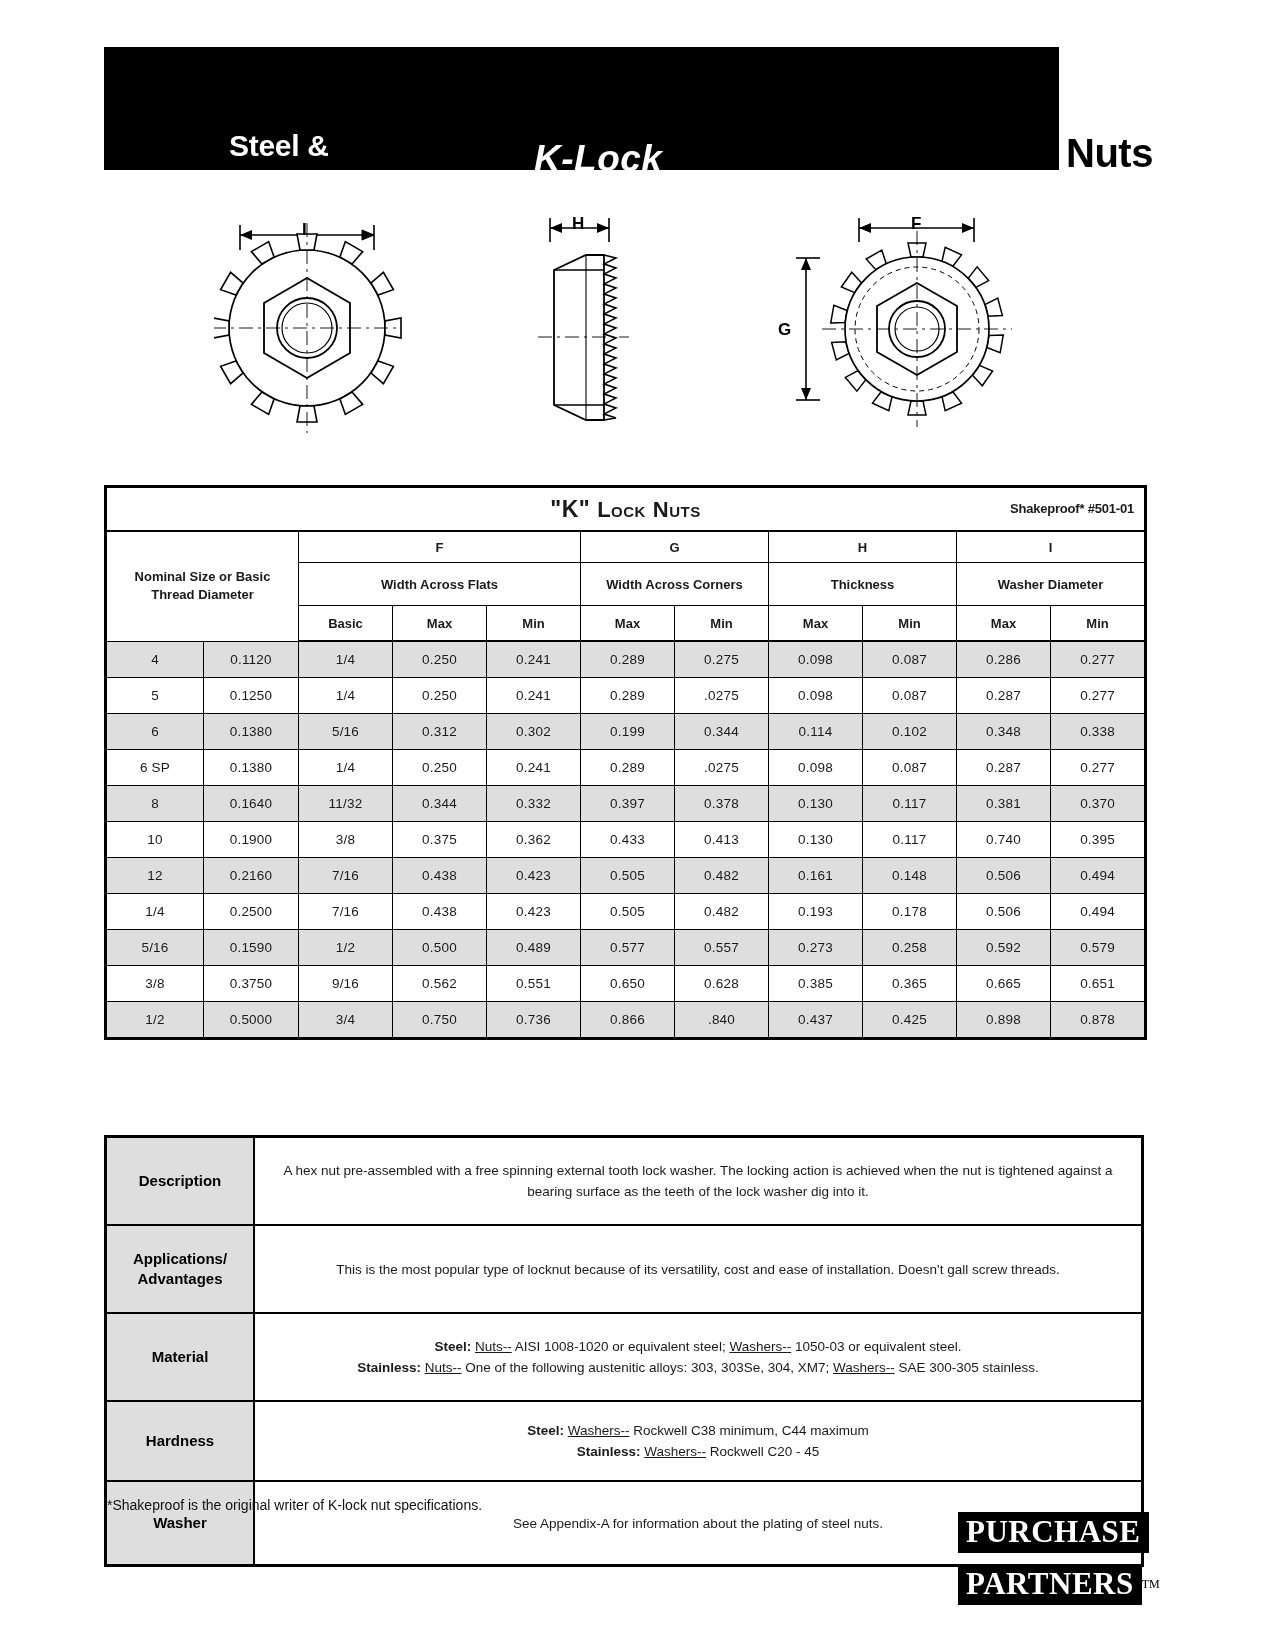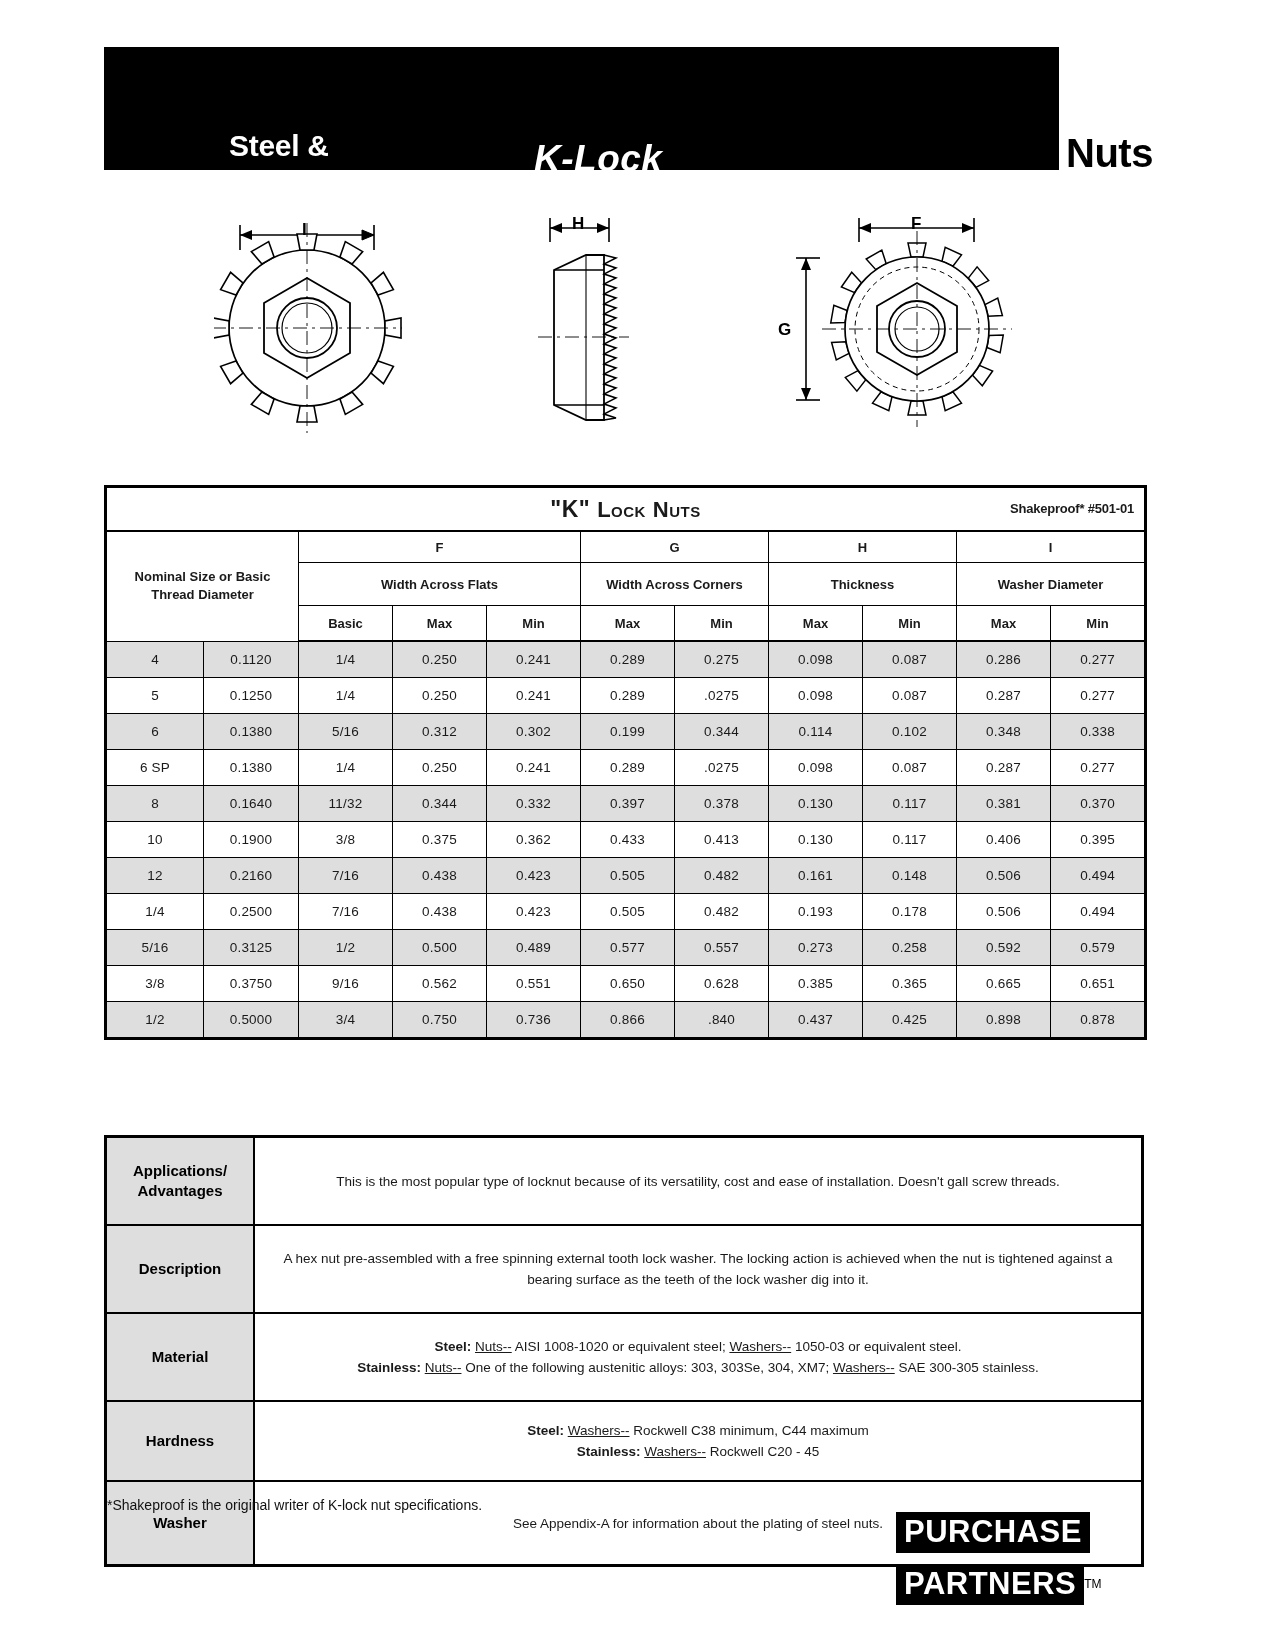--- a/index.html
+++ b/index.html
@@ -208,24 +208,25 @@
   
   .footnote {
     position: absolute;
     left: 107px;
     top: 1497px;
     font-size: 14px;
     color: #111;
   }
   .logo {
     position: absolute;
-    left: 896px;
+    left: 958px;
     top: 1512px;
     width: 235px;
     height: 95px;
+    font-family: Liberation Serif, serif;
   }
   .logo-row {
     background: #000;
     color: #fff;
     font-weight: bold;
     font-size: 31px;
     letter-spacing: 0.5px;
     padding: 3px 8px 5px 8px;
     display: inline-block;
     line-height: 33px;
@@ -530,21 +531,21 @@
           <tr class="datarow plain">
             <td>10</td>
             <td>0.1900</td>
             <td>3/8</td>
             <td>0.375</td>
             <td>0.362</td>
             <td>0.433</td>
             <td>0.413</td>
             <td>0.130</td>
             <td>0.117</td>
-            <td>0.406</td>
+            <td>0.740</td>
             <td>0.395</td>
           </tr>
           <tr class="datarow shaded">
             <td>12</td>
             <td>0.2160</td>
             <td>7/16</td>
             <td>0.438</td>
             <td>0.423</td>
             <td>0.505</td>
             <td>0.482</td>
@@ -561,21 +562,21 @@
             <td>0.423</td>
             <td>0.505</td>
             <td>0.482</td>
             <td>0.193</td>
             <td>0.178</td>
             <td>0.506</td>
             <td>0.494</td>
           </tr>
           <tr class="datarow shaded">
             <td>5/16</td>
-            <td>0.3125</td>
+            <td>0.1590</td>
             <td>1/2</td>
             <td>0.500</td>
             <td>0.489</td>
             <td>0.577</td>
             <td>0.557</td>
             <td>0.273</td>
             <td>0.258</td>
             <td>0.592</td>
             <td>0.579</td>
           </tr>
@@ -606,27 +607,27 @@
             <td>0.878</td>
           </tr>
         </tbody>
     </table>
   </div>
 
   <div class="info-wrap">
     <table class="info">
       <tbody>
           <tr>
+        <td class="info-label">Description</td>
+        <td class="info-body" style="height:66px;">A hex nut pre-assembled with a free spinning external tooth lock washer. The locking action is achieved when the nut is tightened against a bearing surface as the teeth of the lock washer dig into it.</td>
+      </tr>
+      <tr>
         <td class="info-label" style="white-space:pre-line;">Applications/
 Advantages</td>
         <td class="info-body" style="height:66px;">This is the most popular type of locknut because of its versatility, cost and ease of installation.  Doesn't gall screw threads.</td>
-      </tr>
-      <tr>
-        <td class="info-label">Description</td>
-        <td class="info-body" style="height:66px;">A hex nut pre-assembled with a free spinning external tooth lock washer. The locking action is achieved when the nut is tightened against a bearing surface as the teeth of the lock washer dig into it.</td>
       </tr>
       <tr>
         <td class="info-label">Material</td>
         <td class="info-body" style="height:66px;">
           <b>Steel:</b>
           <u>Nuts--</u><span> AISI 1008-1020 or equivalent steel; </span><u>Washers--</u><span> 1050-03 or equivalent steel.</span><br>
           <b>Stainless:</b>
           <u>Nuts--</u><span> One of the following austenitic alloys: 303, 303Se, 304, XM7; </span><u>Washers--</u><span> SAE 300-305 stainless.</span>
         </td>
       </tr>

